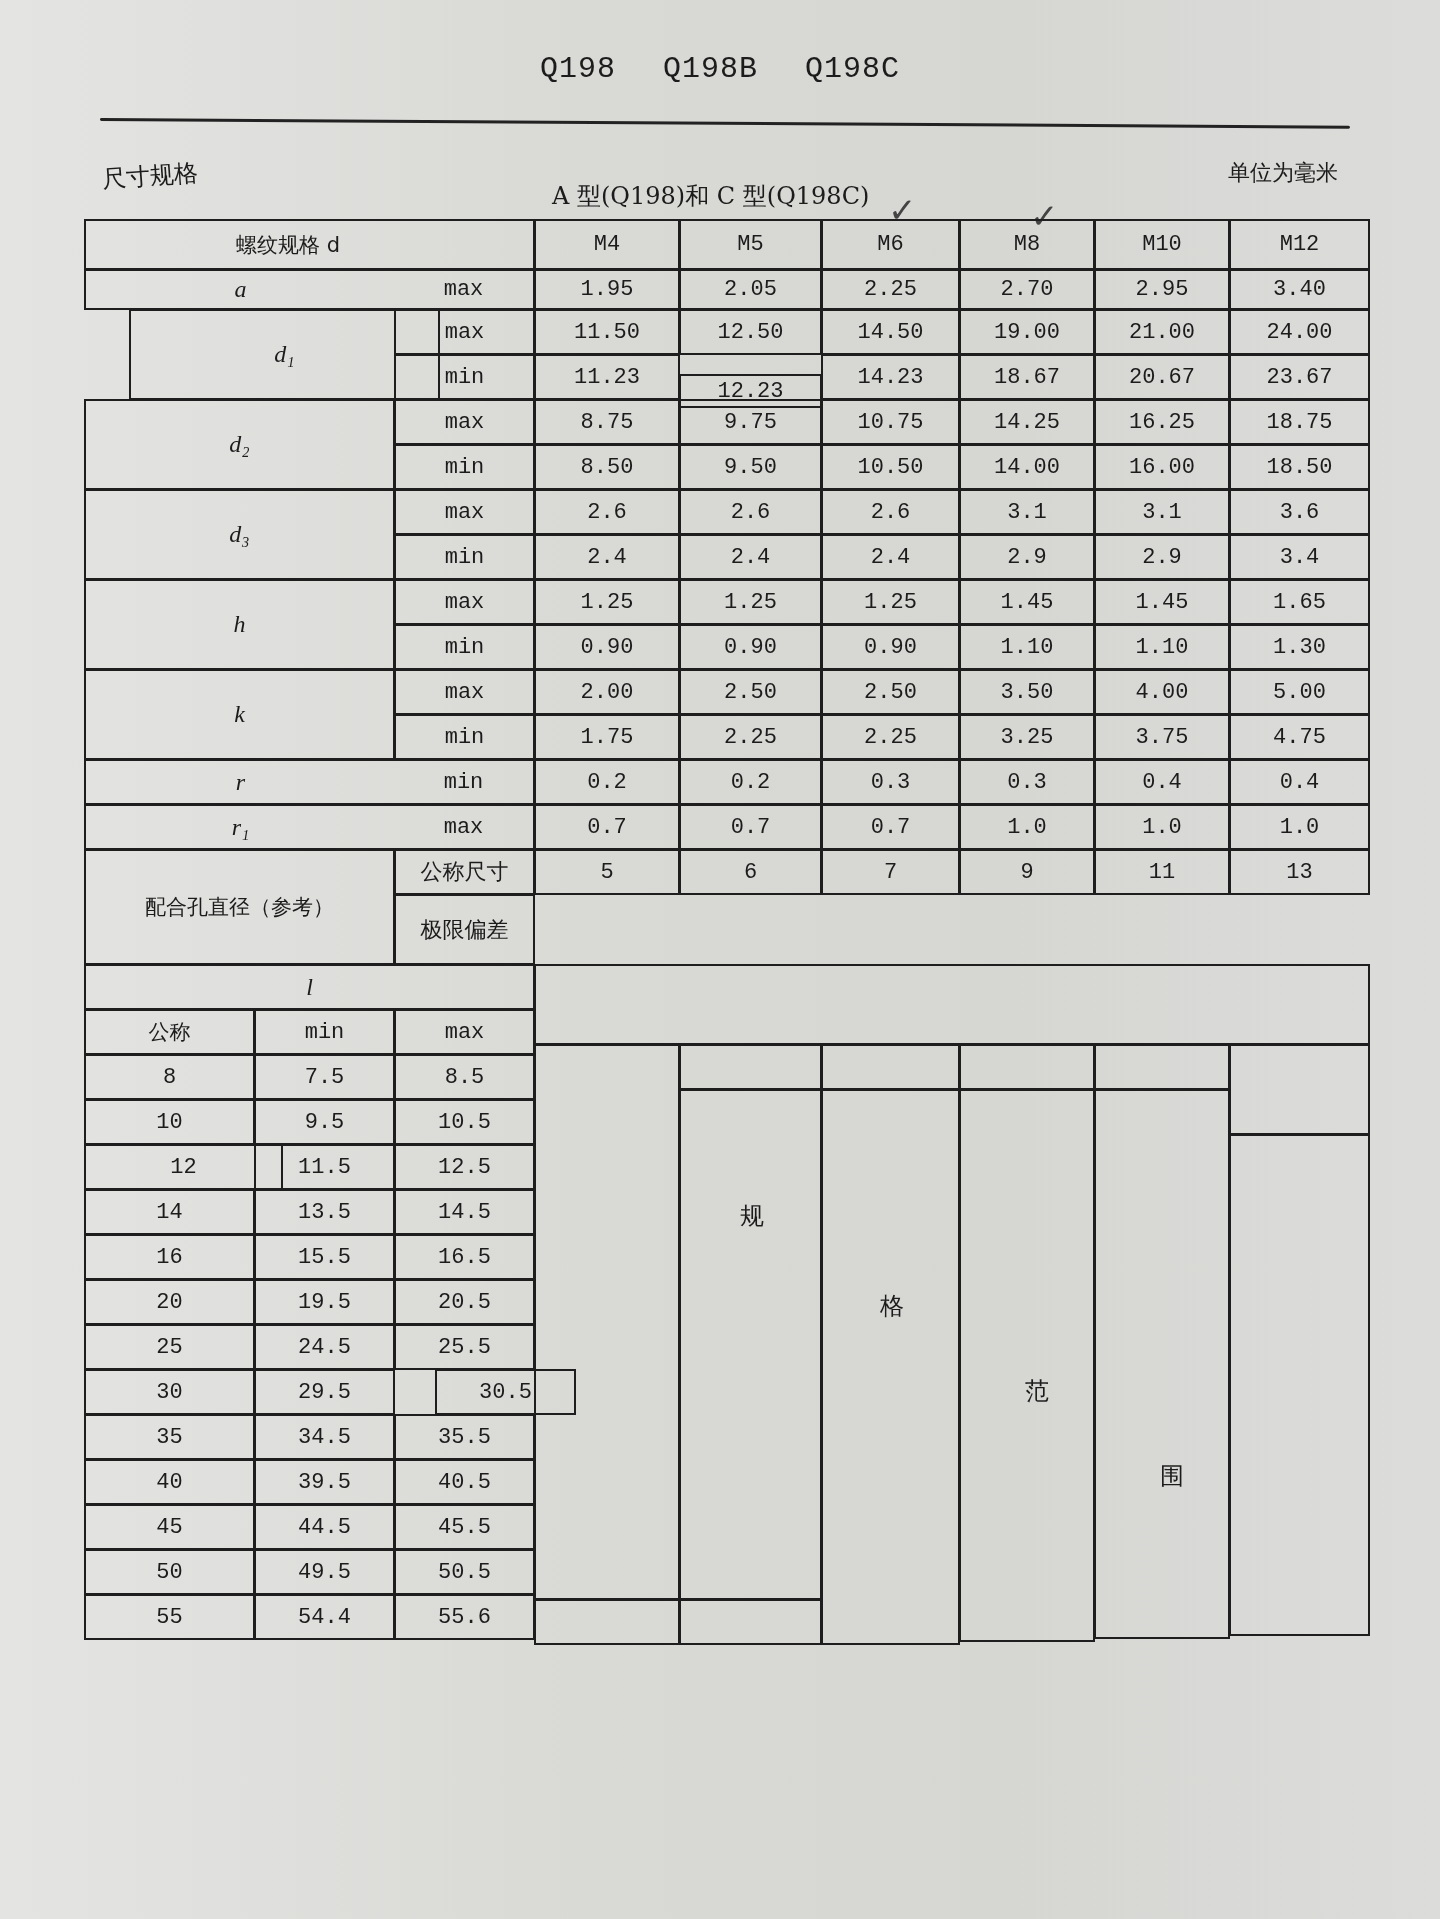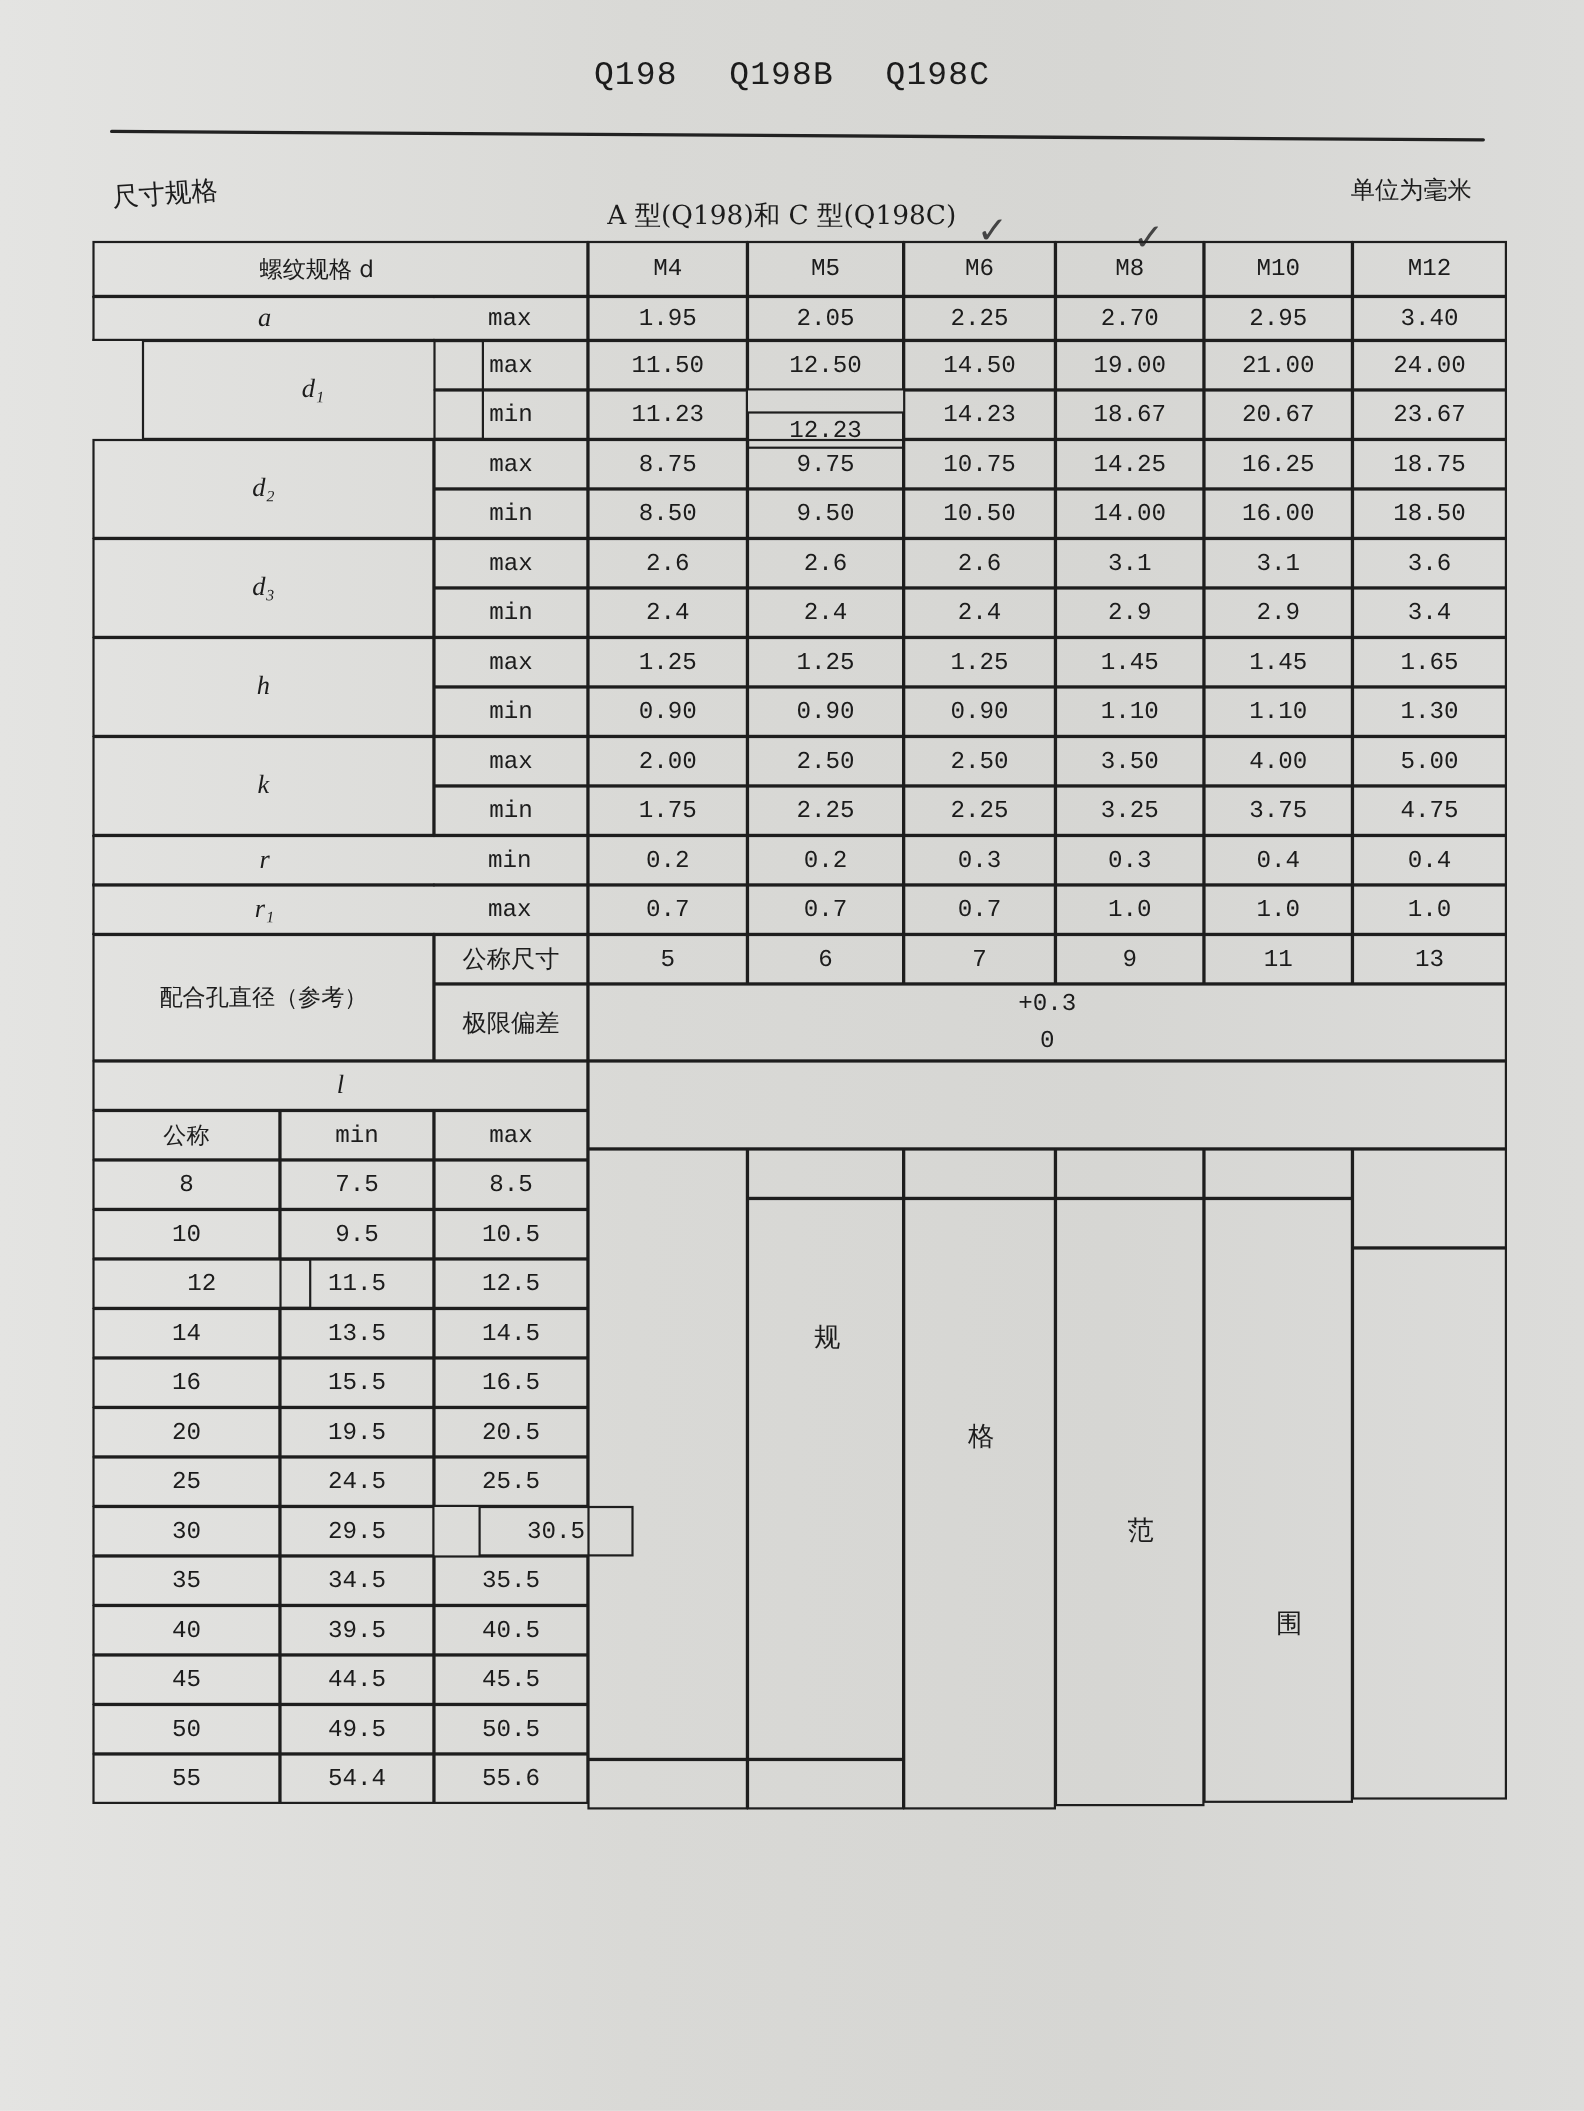--- a/index.html
+++ b/index.html
@@ -163,24 +163,20 @@
 
   <div class="cell cn" style="left:85px;top:850px;width:311px;height:116px;">配合孔直径（参考）</div>
   <div class="cell cn" style="left:395px;top:850px;width:141px;height:46px;font-size:22px;">公称尺寸</div>
   <div class="cell cn" style="left:395px;top:895px;width:141px;height:71px;font-size:22px;">极限偏差</div>
   <div class="cell" style="left:535px;top:850px;width:146px;height:46px;">5</div>
   <div class="cell" style="left:680px;top:850px;width:143px;height:46px;">6</div>
   <div class="cell" style="left:822px;top:850px;width:139px;height:46px;">7</div>
   <div class="cell" style="left:960px;top:850px;width:136px;height:46px;">9</div>
   <div class="cell" style="left:1095px;top:850px;width:136px;height:46px;">11</div>
   <div class="cell" style="left:1230px;top:850px;width:141px;height:46px;">13</div>
-  <div class="cell stack" style="left:535px;top:895px;width:836px;height:71px;">
-    <span>+0.3</span>
-    <span>0</span>
-  </div>
 
   <div class="cell sym" style="left:85px;top:965px;width:451px;height:46px;">l</div>
   <div class="cell" style="left:535px;top:965px;width:836px;height:81px;border-bottom:2px solid #1e1e1e;"></div>
   <div class="cell cn" style="left:85px;top:1010px;width:171px;height:46px;">公称</div>
   <div class="cell" style="left:255px;top:1010px;width:141px;height:46px;">min</div>
   <div class="cell" style="left:395px;top:1010px;width:141px;height:46px;">max</div>
   <div id="length-rows">
       <div class="cell" style="left: 85px; top: 1055px; width: 171px; height: 46px;">8</div>
       <div class="cell" style="left: 255px; top: 1055px; width: 141px; height: 46px;">7.5</div>
       <div class="cell" style="left: 395px; top: 1055px; width: 141px; height: 46px;">8.5</div>

